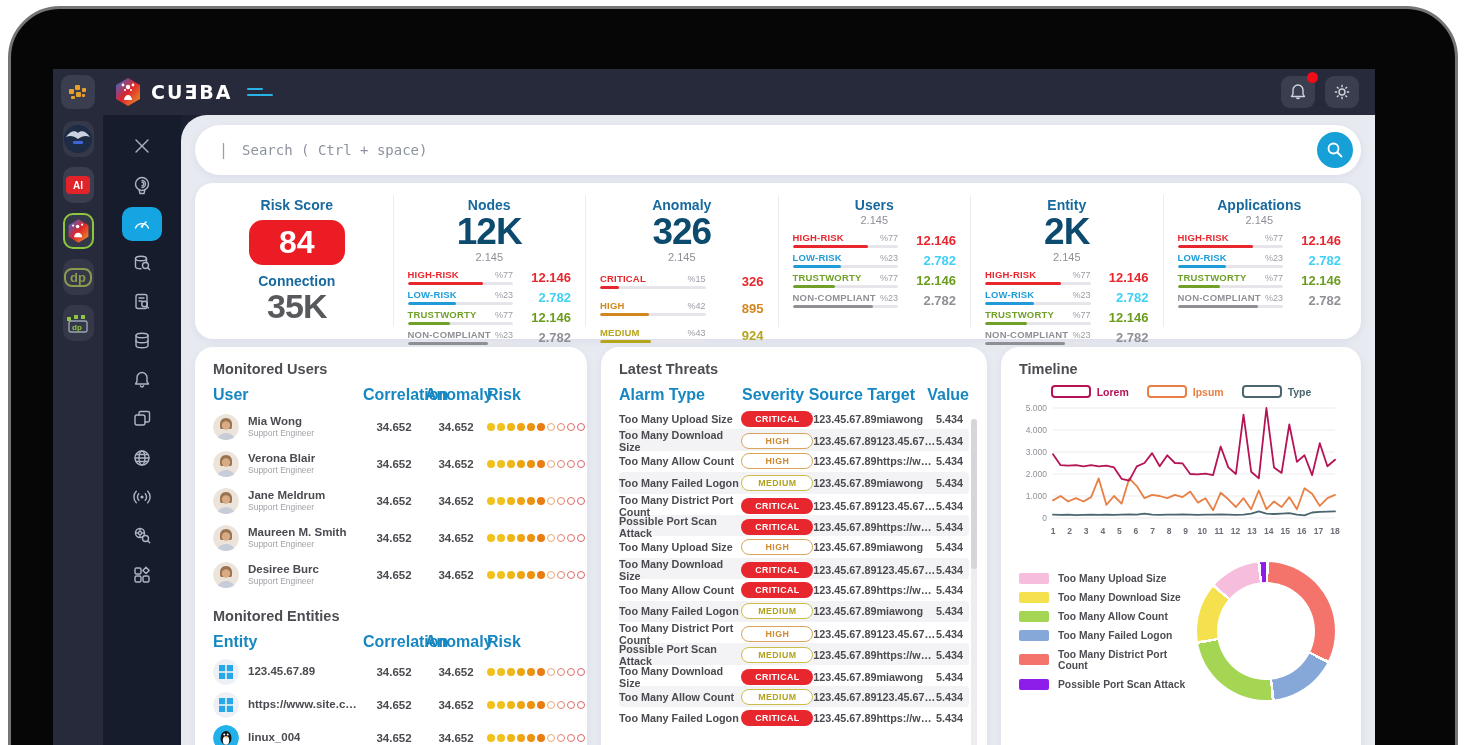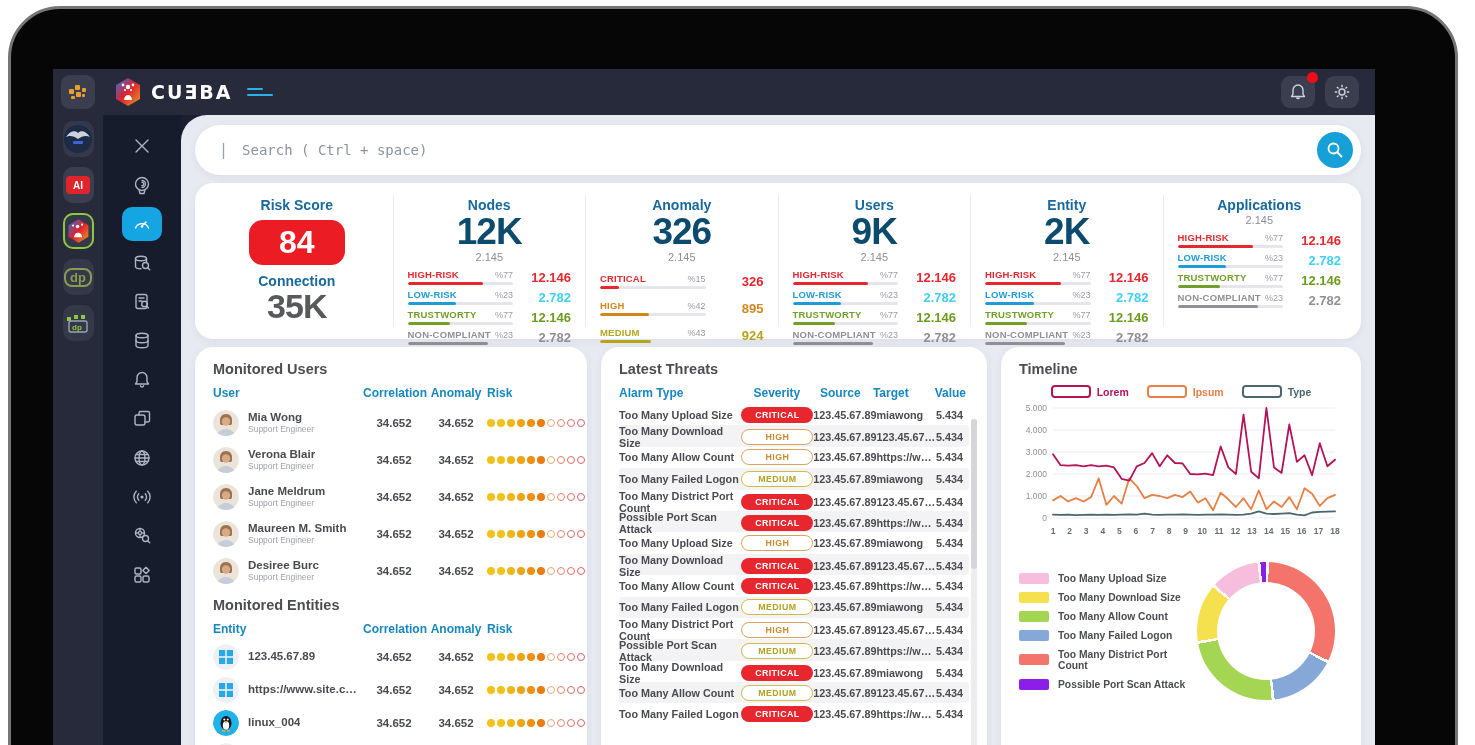--- a/index.html
+++ b/index.html
@@ -73,21 +73,21 @@
   .mini-track{height:3px;background:#e6e6ea;border-radius:2px;margin-top:2px;overflow:hidden}
   .mini-fill{height:3px;border-radius:2px}
   .mini-val{font-size:13px;font-weight:bold;text-align:right}
   
   .bottom-row{flex:1;display:flex;gap:14px;min-height:0;padding-bottom:8px}
   .card.panel{padding:14px 18px;overflow:hidden;position:relative}
   .panel-a{width:392px;flex:0 0 auto}
   .panel-b{flex:1;padding-right:26px}
   .panel-c{width:360px;flex:0 0 auto}
   .sec-title{color:#4c4d52;font-weight:bold;font-size:14.5px}
-  .tbl-head{display:grid;color:#1787c2;font-weight:bold;font-size:12px;margin:9px 0 4px}
+  .tbl-head{display:grid;color:#1787c2;font-weight:bold;font-size:16px;margin:9px 0 4px}
   .u-grid{grid-template-columns:150px 62px 62px 1fr}
   .u-grid .c,.t-grid .c{text-align:center}
   .row{display:grid;align-items:center;font-size:11.5px;color:#4a4b50;font-weight:bold}
   .u-row{grid-template-columns:150px 62px 62px 1fr;height:37px}
   .e-row{grid-template-columns:150px 62px 62px 1fr;height:33px}
   .who{display:flex;align-items:center;gap:9px;min-width:0}
   .who .nm{line-height:1.1;white-space:nowrap;overflow:hidden;text-overflow:ellipsis}
   .who .role{font-size:8.5px;color:#a0a2a8;font-weight:normal}
   .avatar,.os-icon{width:26px;height:26px;border-radius:50%;flex:0 0 auto;overflow:hidden}
   .num{text-align:center;font-weight:bold}
@@ -411,21 +411,20 @@
   <div class="mini-track">
                       <div class="mini-fill" style="width:48%;background:#b5a51c"></div>
                     </div>
                   </div>
   <div class="mini-val" style="color:#b5a51c">924</div>
                 </div>
               </div>
             </div>
             <div class="stat-col">
               <div class="stat-title">Users</div>
-  <div class="stat-big">9K</div>
   <div class="stat-sub">2.145</div>
   <div class="mini-rows ">
                 <div class="mini-row">
   <div class="mini-left">
                     <div class="lbl-line">
                       <span class="mini-lbl" style="color:#e8262e">HIGH-RISK</span>
   <span class="mini-pct">%77</span>
                     </div>
   <div class="mini-track">
                       <div class="mini-fill" style="width:72%;background:#e8262e"></div>
@@ -727,21 +726,21 @@
                     <span class="dot" style="background:#efa414"></span>
                     <span class="dot" style="background:#ed9110"></span>
                     <span class="dot" style="background:#e97c12"></span>
                     <span class="dot" style="border:1.5px solid #eda876"></span>
                     <span class="dot" style="border:1.5px solid #e5826e"></span>
                     <span class="dot" style="border:1.5px solid #e06e68"></span>
                     <span class="dot" style="border:1.5px solid #dd6263"></span>
                   </span>
                 </div>
               </div>
-            <div class="sec-title" style="margin-top:8px">Monitored Entities</div>
+            <div class="sec-title" style="margin-top:15px">Monitored Entities</div>
             <div class="tbl-head u-grid">
               <span>Entity</span>
               <span class="c">Correlation</span>
               <span class="c">Anomaly</span>
               <span>Risk</span>
             </div>
             <div id="entities-body">
                 <div class="row e-row">
                   <span class="who">
                     <svg class="os-icon" viewBox="0 0 26 26">

